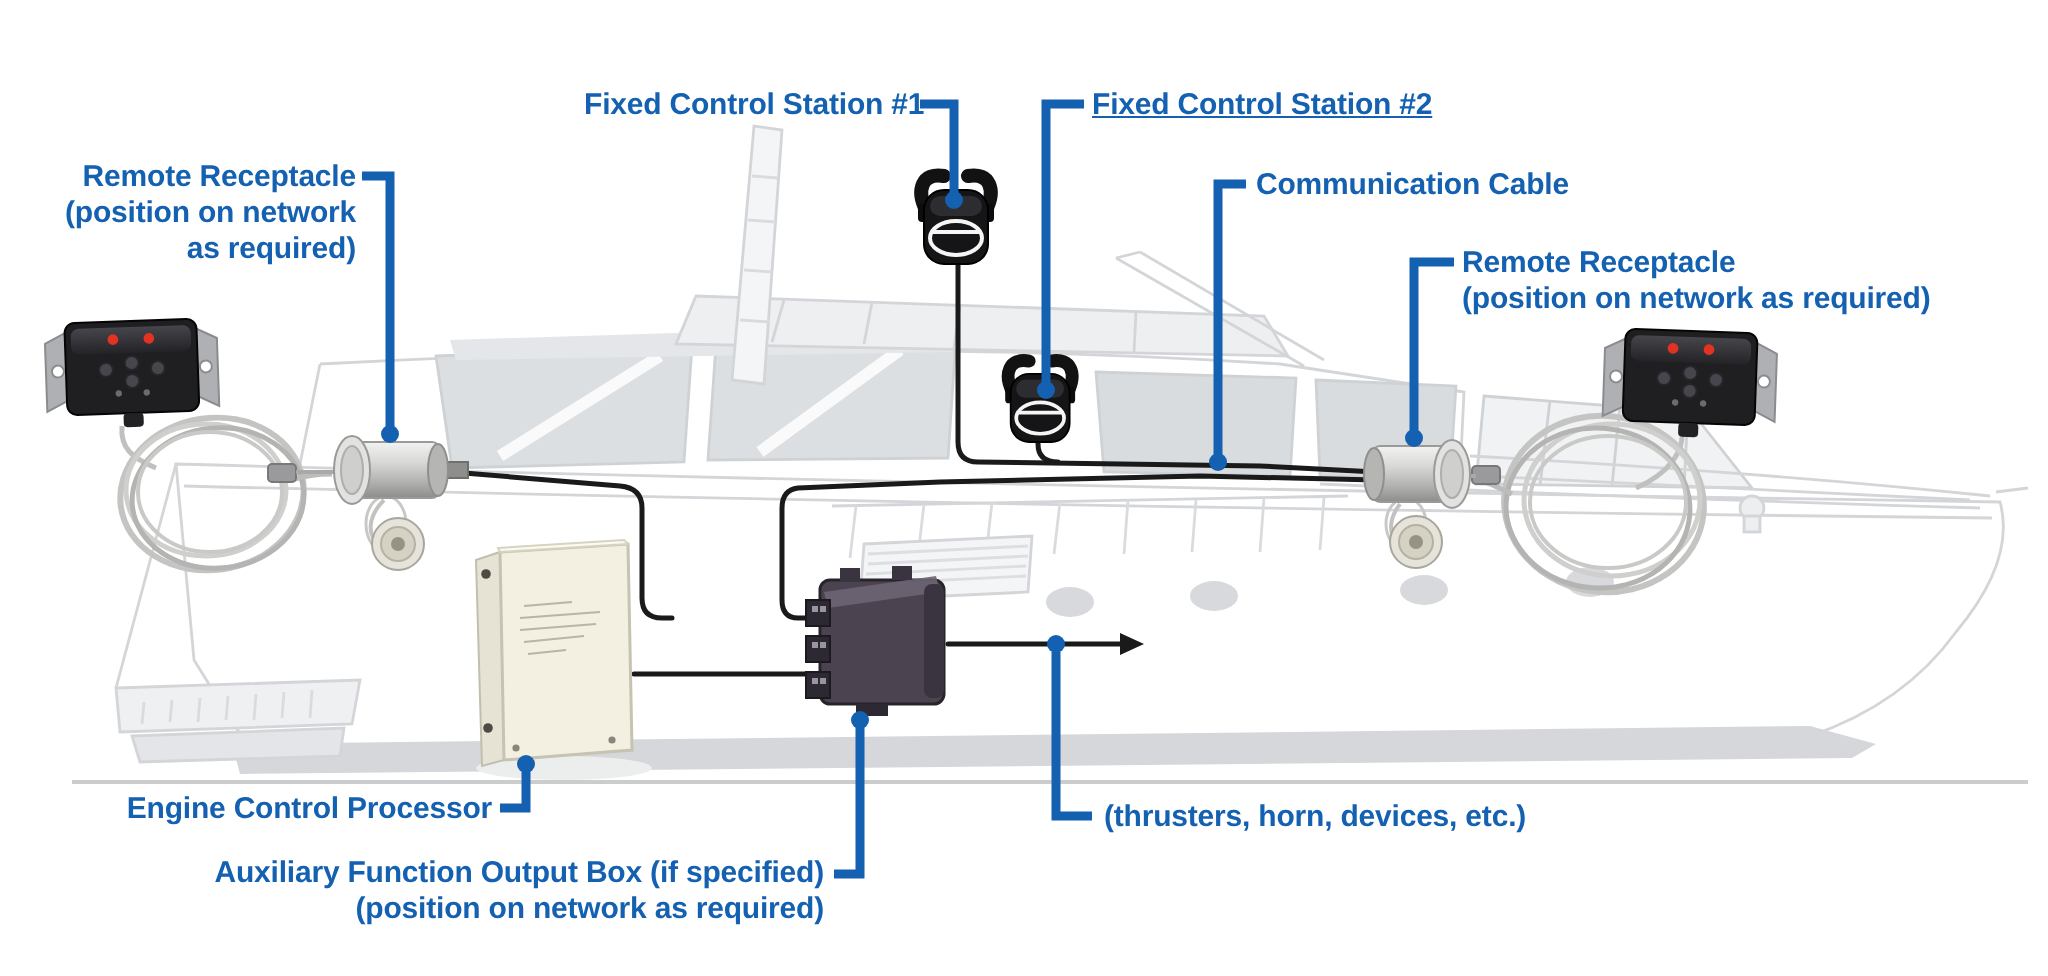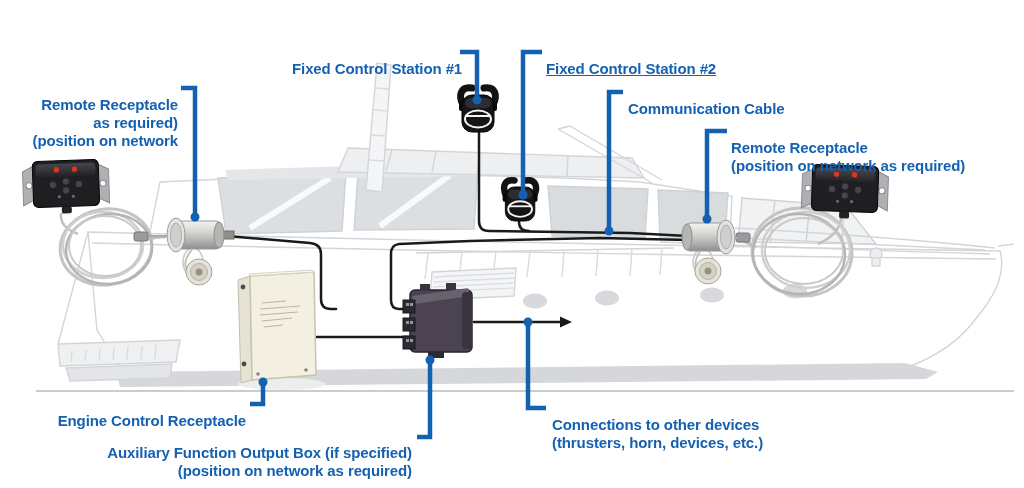--- a/index.html
+++ b/index.html
@@ -1,20 +1,20 @@
 <!DOCTYPE html>
 <html><head>
 <meta charset="utf-8">
 <style>
   html,body{margin:0;padding:0;background:#fff;}
   #stage{position:relative;width:1024px;height:488px;background:#fff;overflow:hidden;
          font-family:"Liberation Sans",sans-serif;}
   #stage svg{position:absolute;left:0;top:0;}
   .lbl{position:absolute;color:#1561b1;font-weight:bold;font-size:15px;line-height:18px;
-       white-space:nowrap;letter-spacing:-0.1px;margin-top:16px;}
+       white-space:nowrap;letter-spacing:-0.1px;}
   .lbl.r{text-align:right;}
 </style>
 </head>
 <body>
 
 <div id="stage">
 
 <svg width="1024" height="488" viewBox="0 0 1024 488">
   <defs>
     <linearGradient id="metalV" x1="0" y1="0" x2="0" y2="1">
@@ -294,40 +294,39 @@
         <circle cx="609" cy="231" r="4.5"></circle>
     <circle cx="707" cy="219" r="4.5"></circle>
         <circle cx="263" cy="382" r="4.5"></circle>
     <circle cx="430" cy="360" r="4.5"></circle>
         <circle cx="528" cy="322" r="4.5"></circle>
   </g>
 </svg>
 
   <div class="lbl r" style="right:846px;top:80px;">
     <div>Remote Receptacle</div>
+    <div>(position on network</div>
     <div>as required)</div>
-    <div>(position on network</div>
   </div>
 
   <div class="lbl" style="left:292px;top:44px;">Fixed Control Station #1</div>
 
   <div class="lbl" style="left:546px;top:44px;text-decoration:underline;">Fixed Control Station #2</div>
 
   <div class="lbl" style="left:628px;top:84px;">Communication Cable</div>
 
   <div class="lbl" style="left:731px;top:123px;">
     <div>Remote Receptacle</div>
     <div>(position on network as required)</div>
   </div>
 
-  <div class="lbl r" style="right:778px;top:396px;">Engine Control Receptacle</div>
+  <div class="lbl r" style="right:778px;top:396px;">Engine Control Processor</div>
 
   <div class="lbl r" style="right:612px;top:428px;">
     <div>Auxiliary Function Output Box (if specified)</div>
     <div>(position on network as required)</div>
   </div>
 
   <div class="lbl" style="left:552px;top:400px;">
-    <div>Connections to other devices</div>
     <div>(thrusters, horn, devices, etc.)</div>
   </div>
 
 </div>
 
 </body></html>

